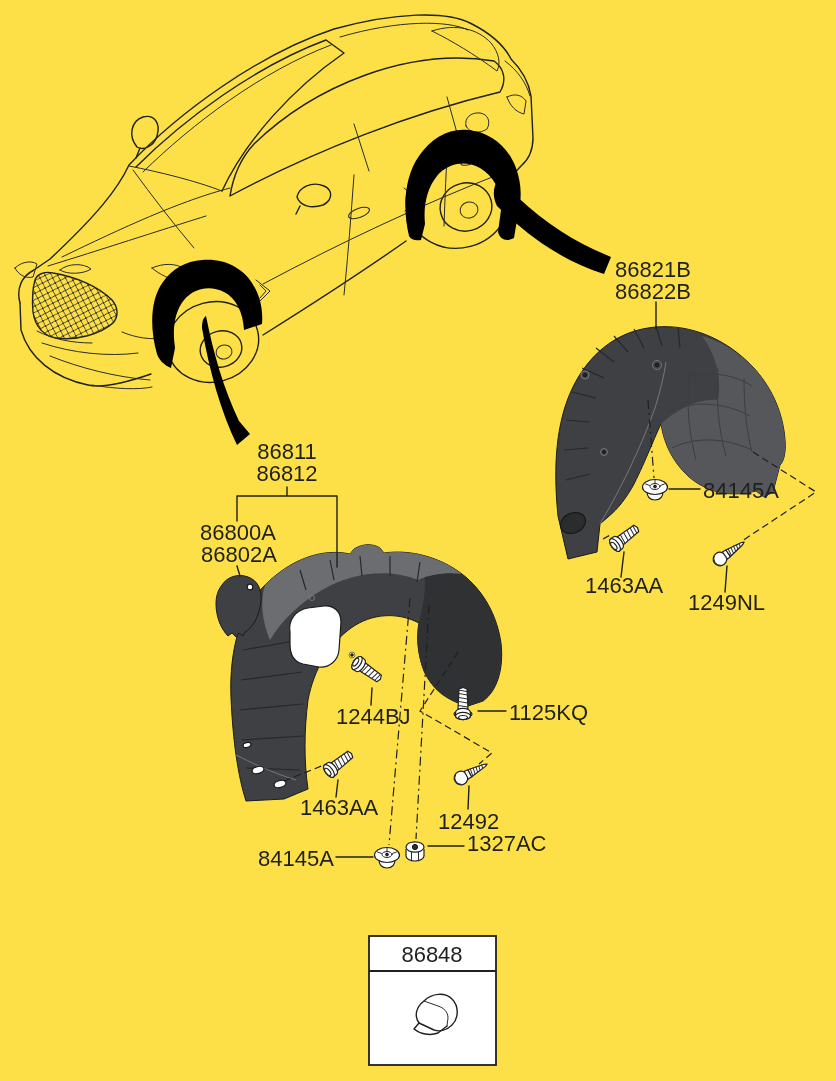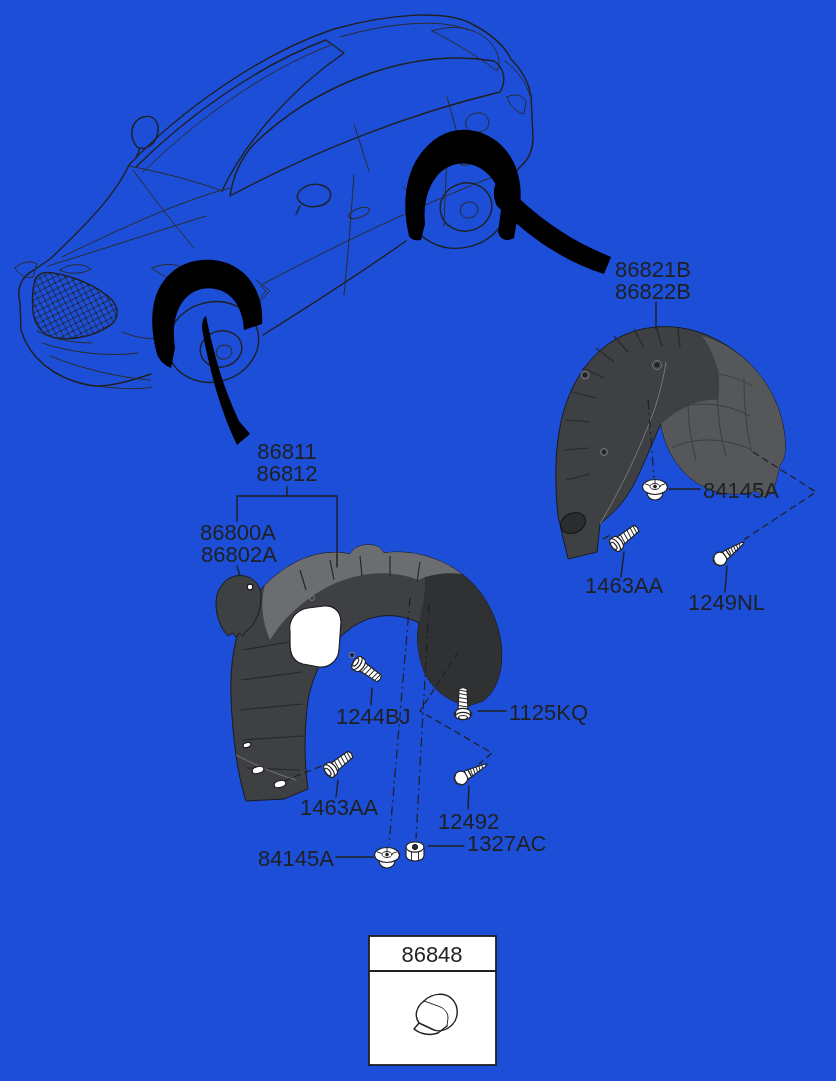--- a/index.html
+++ b/index.html
@@ -1,16 +1,16 @@
 <!DOCTYPE html>
 <html><head>
 <meta charset="utf-8">
 <style>
   html,body { margin:0; padding:0; background:#ffffff; }
-  .page { position:relative; width:836px; height:1081px; background:#1d4ed8; overflow:hidden; }
+  .page { position:relative; width:836px; height:1081px; background:#fde047; overflow:hidden; }
   svg { display:block; }
   .lbl { font-family:"Liberation Sans", sans-serif; font-size:22px; fill:#1f2022; }
   .lbl-box { font-family:"Liberation Sans", sans-serif; font-size:22px; fill:#1f2022; }
   .ln   { stroke:#1f2022; stroke-width:1.4; fill:none; stroke-linecap:round; stroke-linejoin:round; }
   .ln-thin { stroke:#2a2c2e; stroke-width:1; fill:none; stroke-linecap:round; }
   .dash    { stroke:#1f2022; stroke-width:1.2; fill:none; stroke-dasharray:7 4; }
   .dashdot { stroke:#1f2022; stroke-width:1.2; fill:none; stroke-dasharray:9 4 2 4; }
   .blk  { fill:#000000; stroke:none; }
   .hw   { fill:#ffffff; stroke:#1f2022; stroke-width:1.2; stroke-linejoin:round; }
   .part-dark  { fill:#3e4043; stroke:#1a1b1d; stroke-width:1; }

